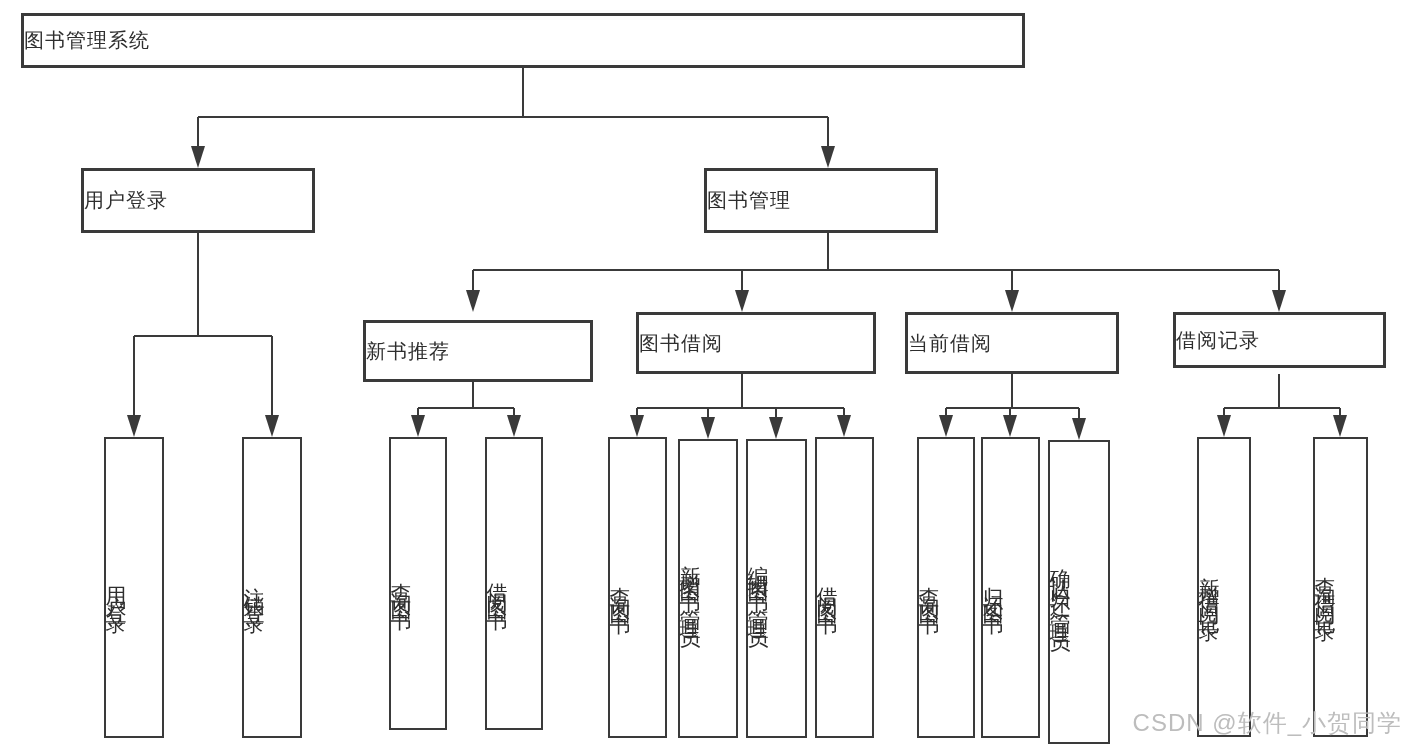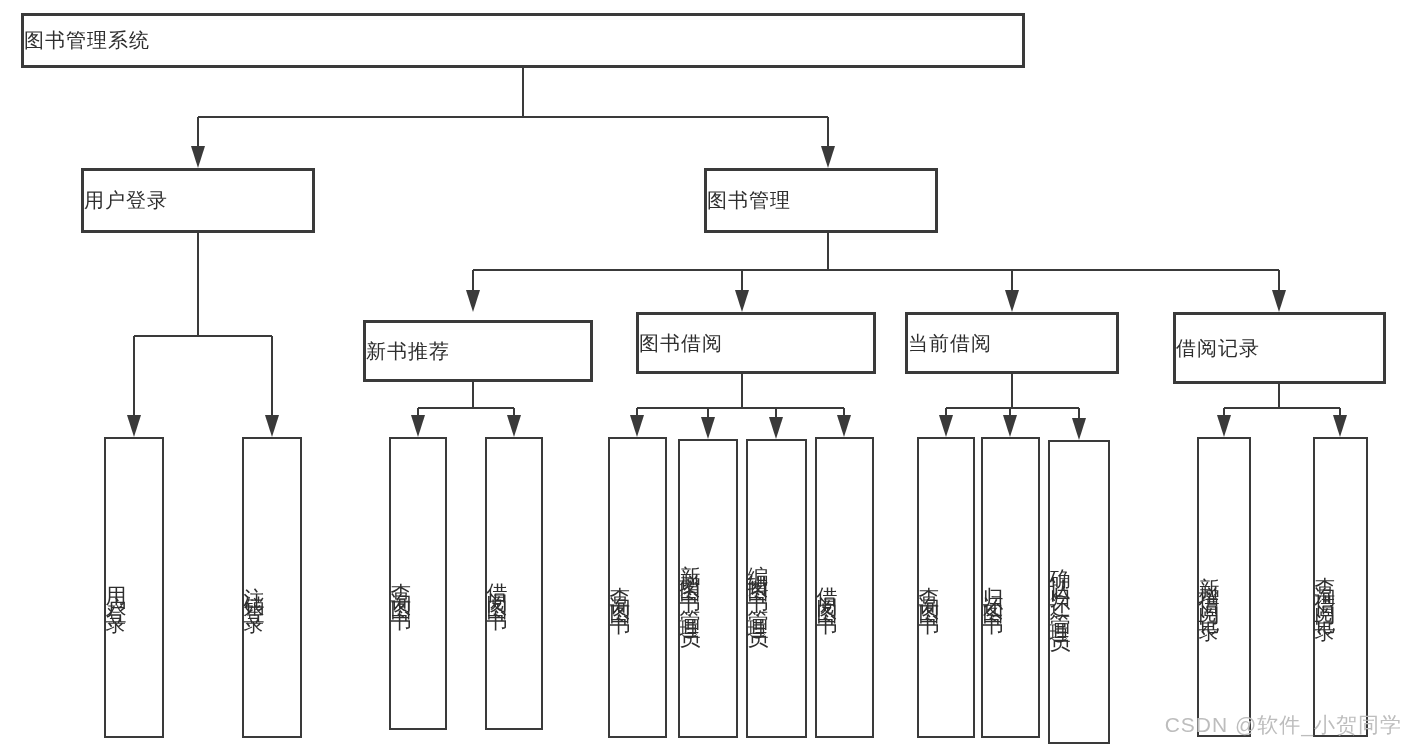--- a/index.html
+++ b/index.html
@@ -23,21 +23,21 @@
   }
   .box.leaf{border-width:2px;}
   .hlabel{font-size:20px; letter-spacing:1px; white-space:nowrap; color:var(--text);}
   .vlabel{
     writing-mode:vertical-rl; text-orientation:mixed;
     font-size:21px; letter-spacing:9px; line-height:1;
     white-space:nowrap; color:var(--text);
   }
   .watermark{
     position:absolute; right:3px; bottom:8px;
-    font-size:21px; color:var(--watermark); letter-spacing:1px;
+    font-size:24px; color:var(--watermark); letter-spacing:1px;
     white-space:nowrap; z-index:5;
   }
 </style>
 </head>
 <body>
 
 <div class="stage">
 
   <svg class="wires" width="1405" height="747" viewBox="0 0 1405 747">
 
@@ -102,21 +102,21 @@
 
   <div class="box branch" style="left:363px;top:320px;width:230px;height:62px">
     <span class="hlabel">新书推荐</span>
   </div>
   <div class="box branch" style="left:636px;top:312px;width:240px;height:62px">
     <span class="hlabel">图书借阅</span>
   </div>
   <div class="box branch" style="left:905px;top:312px;width:214px;height:62px">
     <span class="hlabel">当前借阅</span>
   </div>
-  <div class="box branch" style="left:1173px;top:312px;width:213px;height:72px">
+  <div class="box branch" style="left:1173px;top:312px;width:213px;height:56px">
     <span class="hlabel">借阅记录</span>
   </div>
 
   <div class="box leaf" style="left:104px;top:437px;width:60px;height:301px">
     <span class="vlabel">用户登录</span>
   </div>
   <div class="box leaf" style="left:242px;top:437px;width:60px;height:301px">
     <span class="vlabel">注销登录</span>
   </div>
 

